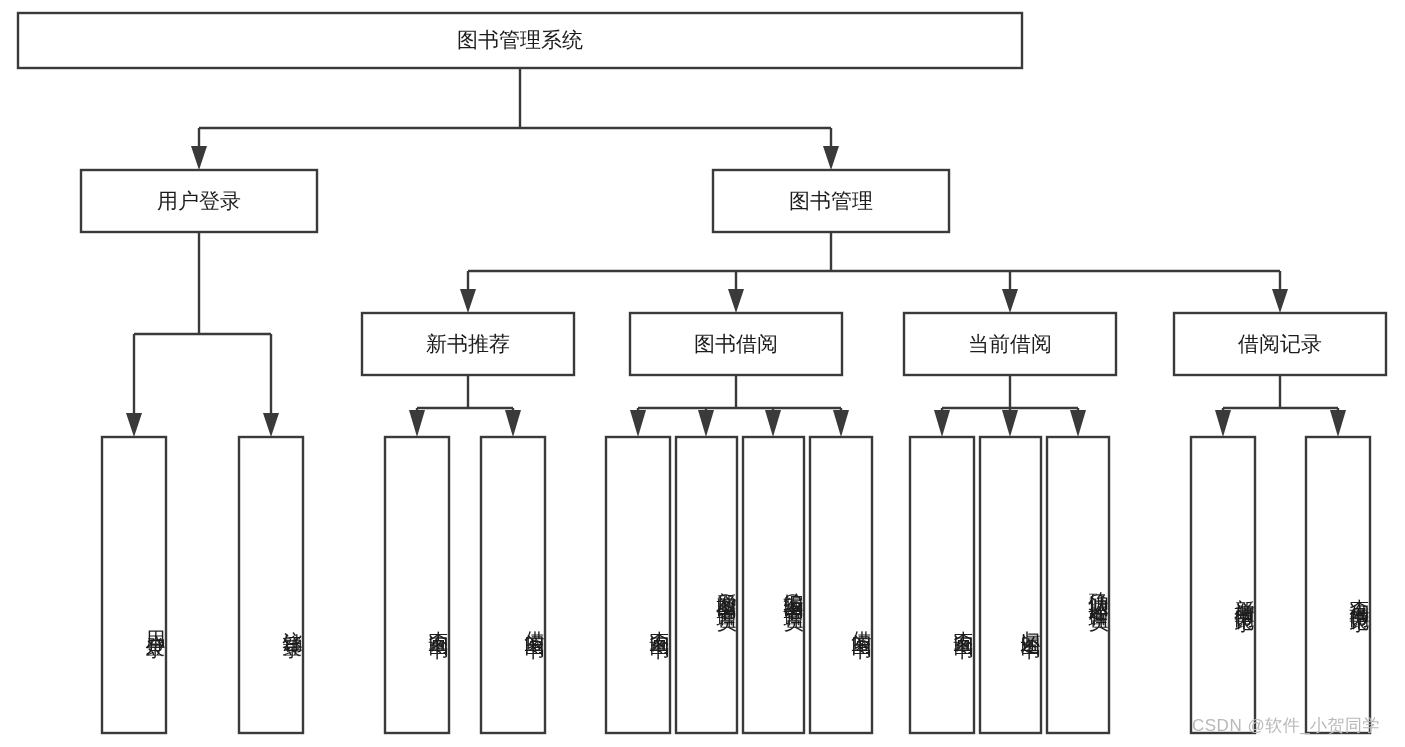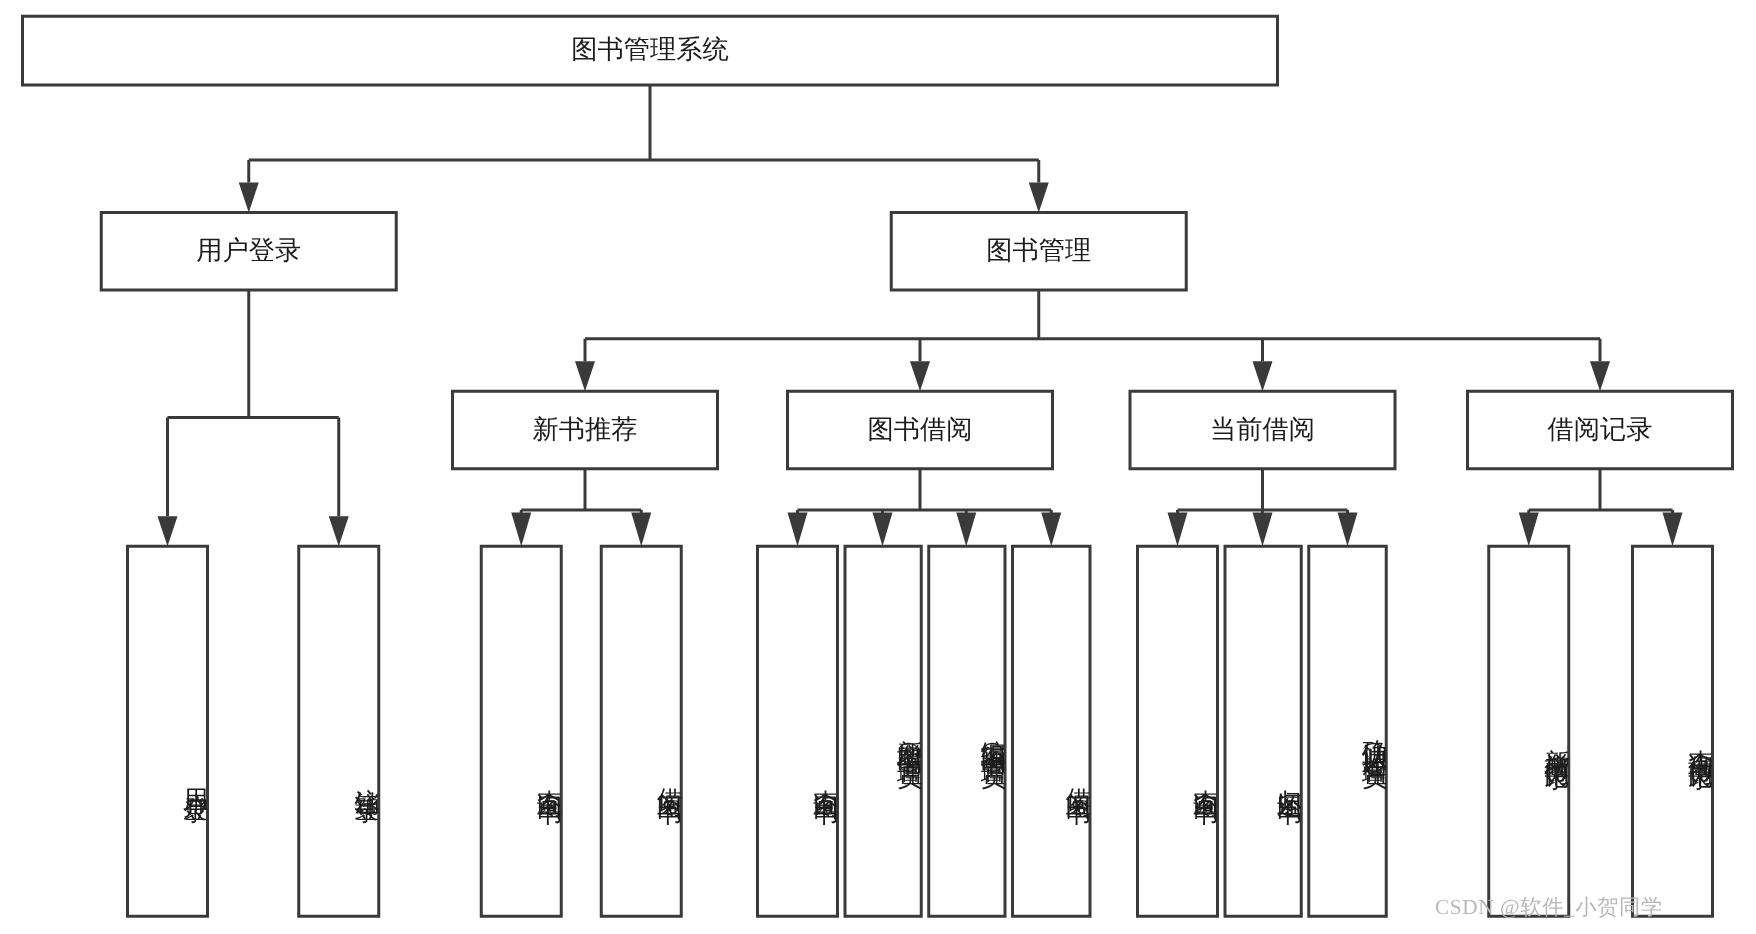--- a/index.html
+++ b/index.html
@@ -200,15 +200,15 @@
   <div class="vlabel" style="left:743px; top:447px; width:61px; height:285px;">编辑图书（管理员）</div>
   <div class="vlabel" style="left:810px; top:513px; width:62px; height:215px;">借阅图书</div>
 
   <div class="vlabel" style="left:910px; top:513px; width:64px; height:215px;">查询图书</div>
   <div class="vlabel" style="left:980px; top:513px; width:61px; height:215px;">归还图书</div>
   <div class="vlabel" style="left:1047px; top:447px; width:62px; height:285px;">确认归还（管理员）</div>
 
   <div class="vlabel" style="left:1191px; top:457px; width:64px; height:270px;">新增借阅记录</div>
   <div class="vlabel" style="left:1306px; top:457px; width:64px; height:270px;">查询借阅记录</div>
 
-  <div class="watermark" style="left:1148px; top:714px;font-family:Liberation Serif, serif;">CSDN @软件_小贺同学</div>
+  <div class="watermark" style="left:1192px; top:714px;">CSDN @软件_小贺同学</div>
 
 </div>
 
 </body></html>

